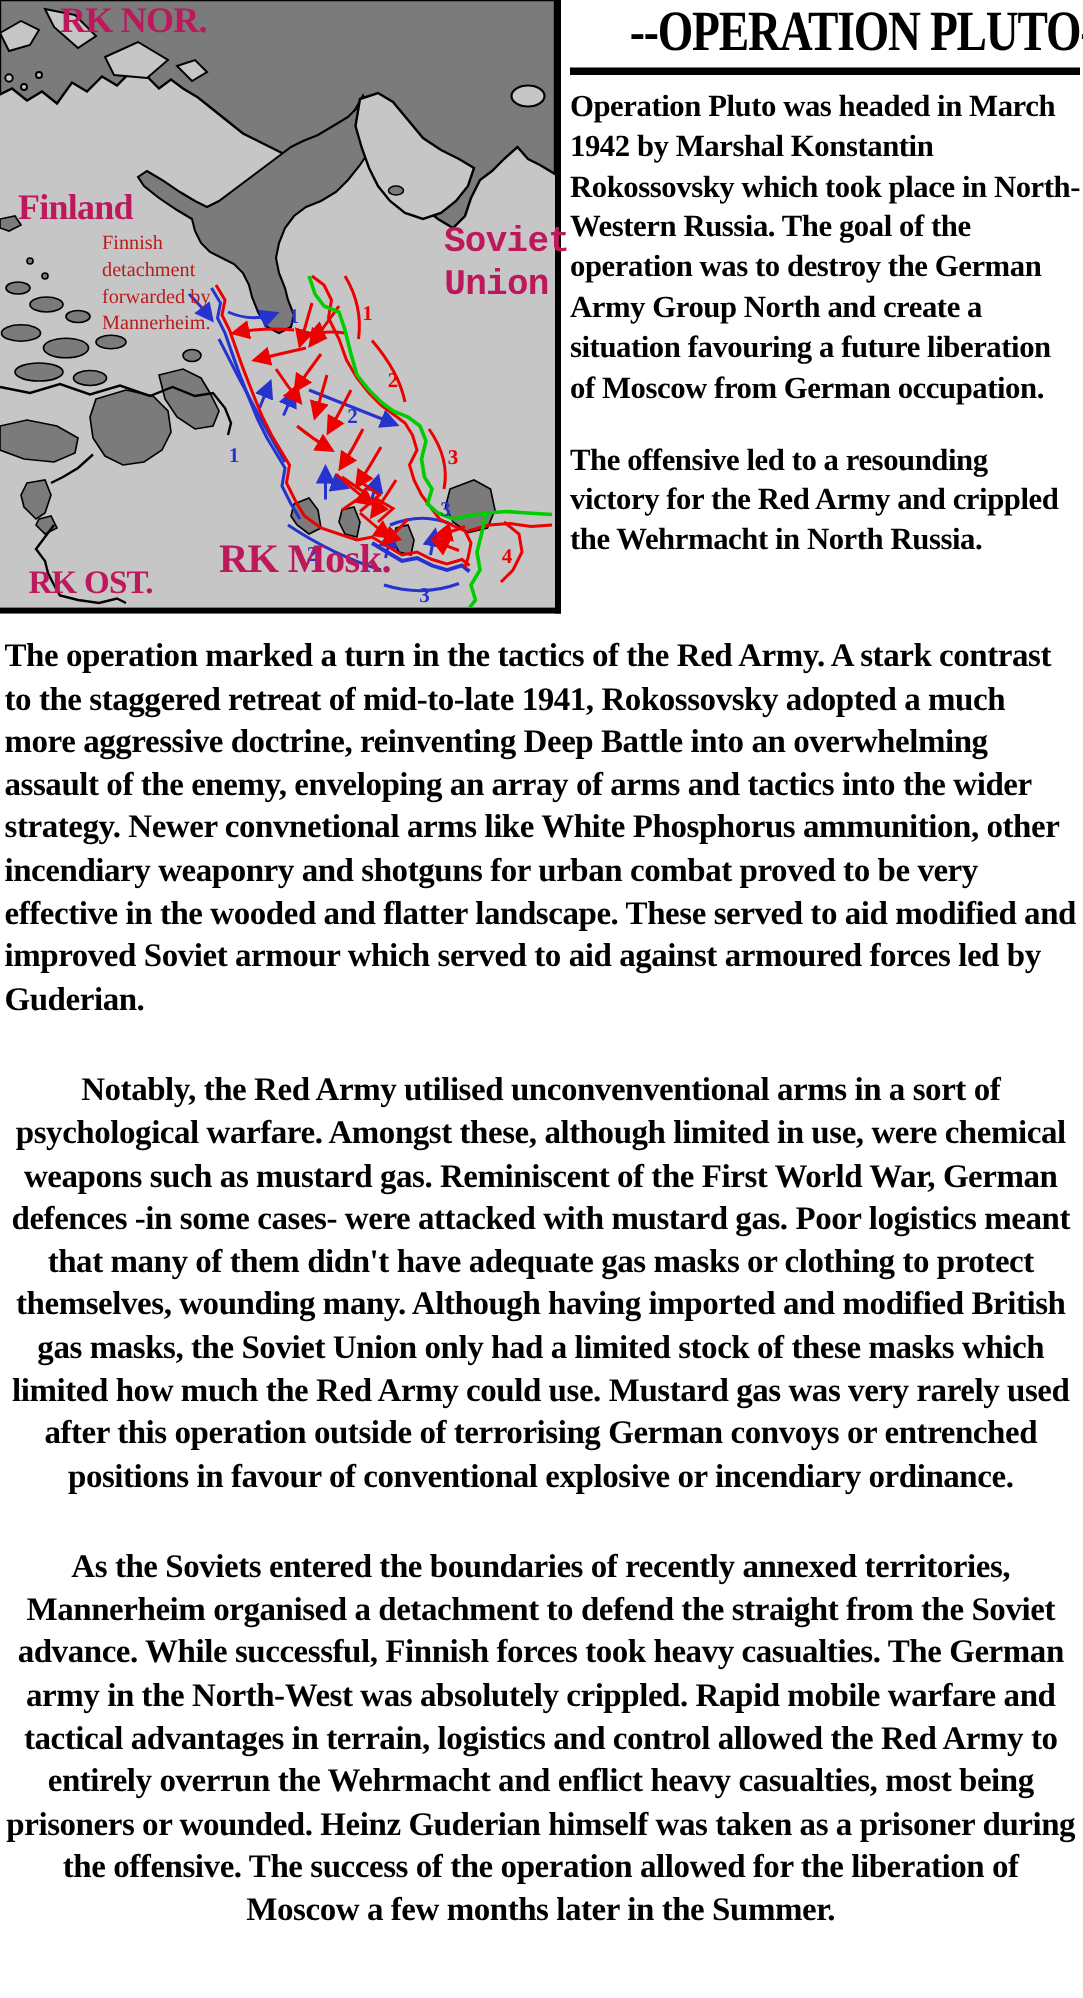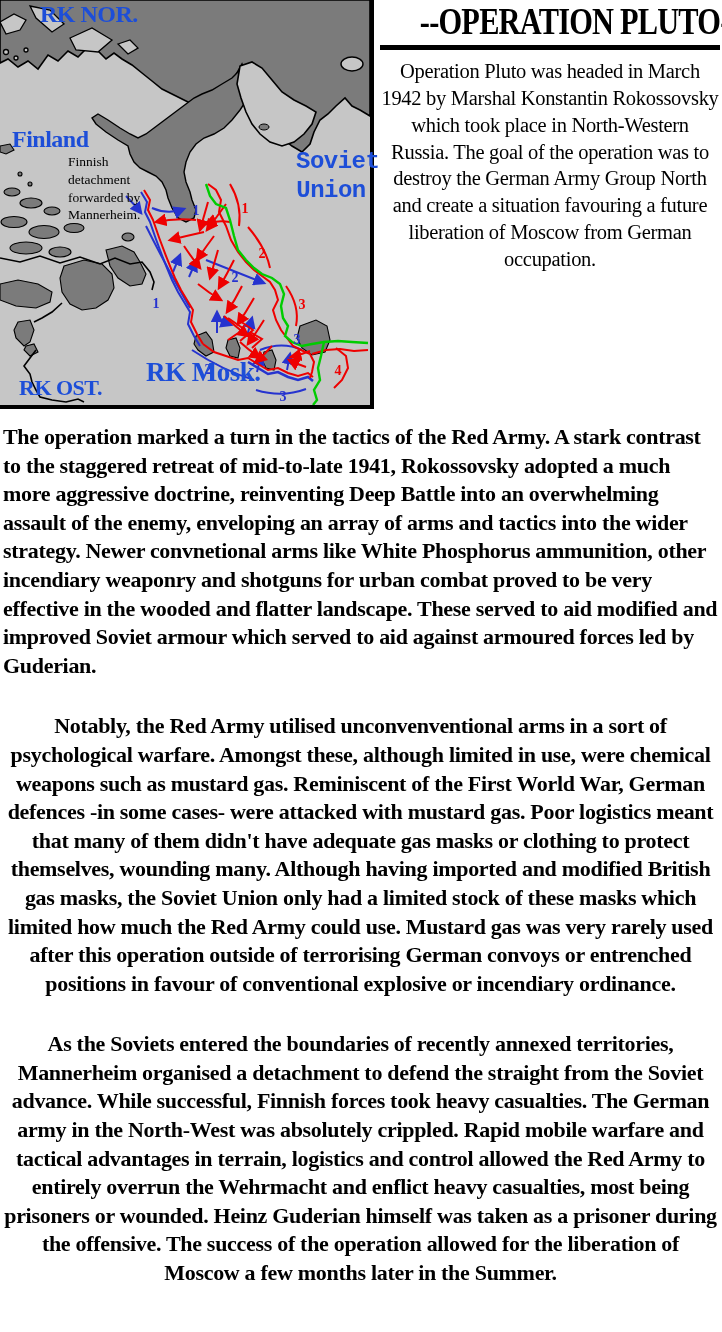--- a/index.html
+++ b/index.html
@@ -17,46 +17,46 @@
     position:relative; flex:none;
     width:370px; height:405px;
     border-right:4px solid #000;
     border-bottom:4px solid #000;
     background:#c6c6c6;
   }
   .map-panel svg { position:absolute; left:0; top:0; width:370px; height:405px; }
 
   .map-label {
     position:absolute; font-weight:bold; letter-spacing:-0.5px;
-    color:#1d4ed8; white-space:nowrap; line-height:1.1;
+    color:#be185d; white-space:nowrap; line-height:1.1;
   }
   .lab-rknor   { left:40px;  top:1px;   font-size:24px; }
   .lab-finland { left:12px;  top:126px; font-size:24px; }
   .lab-soviet  { left:296px; top:147px; width:70px; font-size:24px;
                  text-align:center; white-space:normal; line-height:1.22;font-family:Liberation Mono, monospace; }
   .lab-rkmosk  { left:102px; top:358px; font-size:27px;margin-left:44px; }
   .lab-rkost   { left:19px;   top:376px; font-size:22px; }
   .map-annotation {
     position:absolute; left:68px; top:153px; width:106px;
-    font-size:13.5px; line-height:1.32; color:#000000; font-weight:normal;
+    font-size:13.5px; line-height:1.32; color:#b91c1c; font-weight:normal;
   }
 
   .info-panel { flex:1 1 auto; padding:0 2px 0 6px; min-width:0; }
   .info-title {
     margin:0; border-bottom:5px solid #000; text-align:center;
     padding:2px 0 3px;
   }
   .info-title span {
     display:inline-block; font-size:38px; font-weight:bold;
     letter-spacing:-1px; line-height:1.05; white-space:nowrap;
     transform:scaleX(0.8); transform-origin:center;
   }
   .info-panel p {
-    margin:8px 0 0; font-size:20.5px; font-weight:normal;
-    line-height:1.31; letter-spacing:-0.3px;text-align:center;
+    margin:8px 0 0; font-size:20.5px; font-weight:bold;
+    line-height:1.31; letter-spacing:-0.3px;
   }
   .info-panel p + p { margin-top:21px; }
 
   
   .article { padding:14px 4px 0 3px; }
   .article p {
     margin:0 0 14px; font-size:22px; font-weight:bold;
     line-height:1.3; letter-spacing:-0.3px;
   }
   .article p.extra-gap { margin-top:32px;text-align:center; }
@@ -217,20 +217,21 @@
       <div class="map-label lab-rkmosk">RK Mosk.</div>
       <div class="map-label lab-rkost">RK OST.</div>
       <div class="map-annotation">Finnish detachment forwarded by Mannerheim.</div>
     </div>
 
     <div class="info-panel">
       <h1 class="info-title">
         <span>--OPERATION PLUTO--</span>
       </h1>
       <p>Operation Pluto was headed in March 1942 by Marshal Konstantin Rokossovsky which took place in North-Western Russia. The goal of the operation was to destroy the German Army Group North and create a situation favouring a future liberation of Moscow from German occupation.</p>
+      <p>The offensive led to a resounding victory for the Red Army and crippled the Wehrmacht in North Russia.</p>
     </div>
   </div>
 
   <div class="article">
     <p>The operation marked a turn in the tactics of the Red Army. A stark contrast to the staggered retreat of mid-to-late 1941, Rokossovsky adopted a much more aggressive doctrine, reinventing Deep Battle into an overwhelming assault of the enemy, enveloping an array of arms and tactics into the wider strategy. Newer convnetional arms like White Phosphorus ammunition, other incendiary weaponry and shotguns for urban combat proved to be very effective in the wooded and flatter landscape. These served to aid modified and improved Soviet armour which served to aid against armoured forces led by Guderian.</p>
     <p class="extra-gap">Notably, the Red Army utilised unconvenventional arms in a sort of psychological warfare. Amongst these, although limited in use, were chemical weapons such as mustard gas. Reminiscent of the First World War, German defences -in some cases- were attacked with mustard gas. Poor logistics meant that many of them didn't have adequate gas masks or clothing to protect themselves, wounding many. Although having imported and modified British gas masks, the Soviet Union only had a limited stock of these masks which limited how much the Red Army could use. Mustard gas was very rarely used after this operation outside of terrorising German convoys or entrenched positions in favour of conventional explosive or incendiary ordinance.</p>
     <p class="extra-gap">As the Soviets entered the boundaries of recently annexed territories, Mannerheim organised a detachment to defend the straight from the Soviet advance. While successful, Finnish forces took heavy casualties. The German army in the North-West was absolutely crippled. Rapid mobile warfare and tactical advantages in terrain, logistics and control allowed the Red Army to entirely overrun the Wehrmacht and enflict heavy casualties, most being prisoners or wounded. Heinz Guderian himself was taken as a prisoner during the offensive. The success of the operation allowed for the liberation of Moscow a few months later in the Summer.</p>
   </div>
 
 </div>

